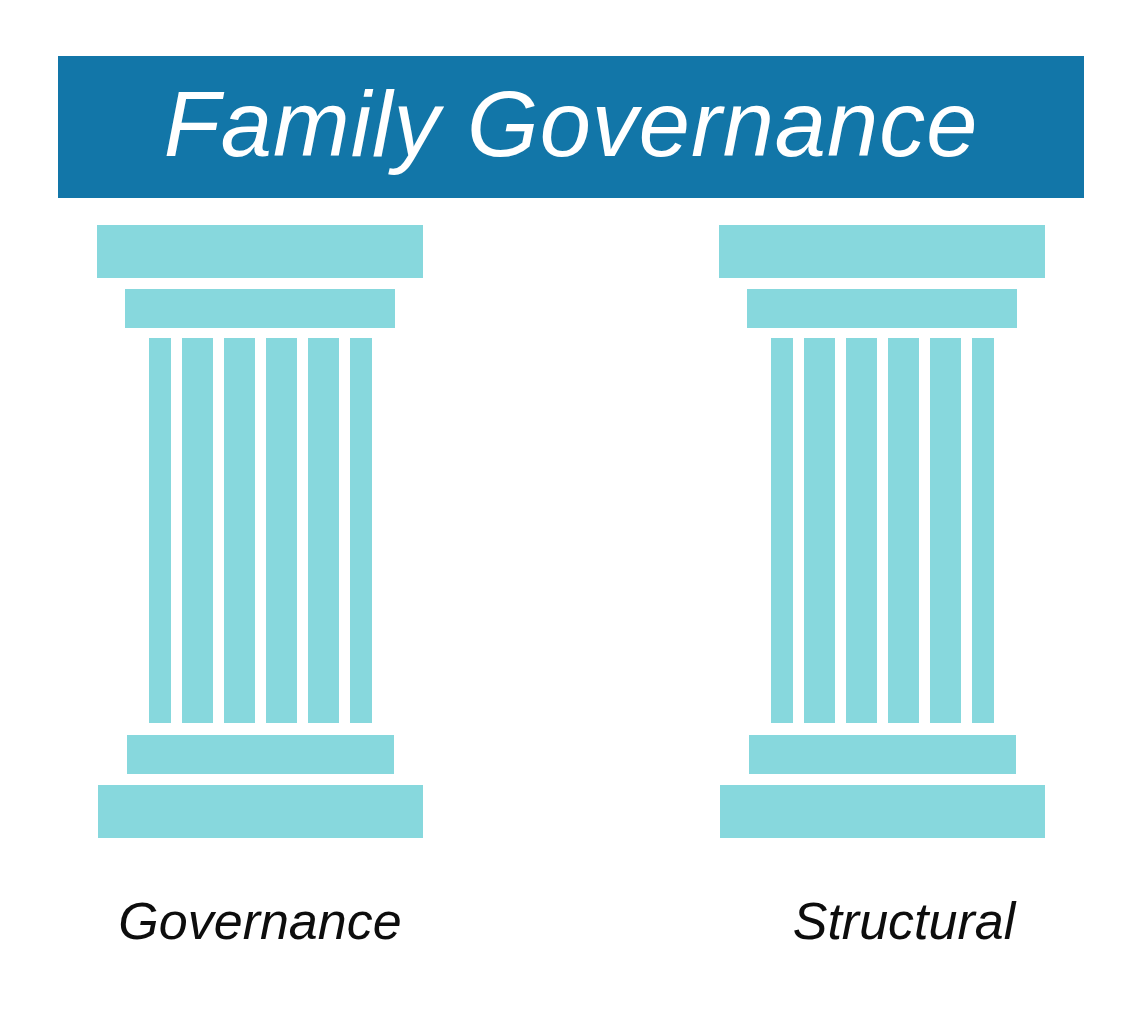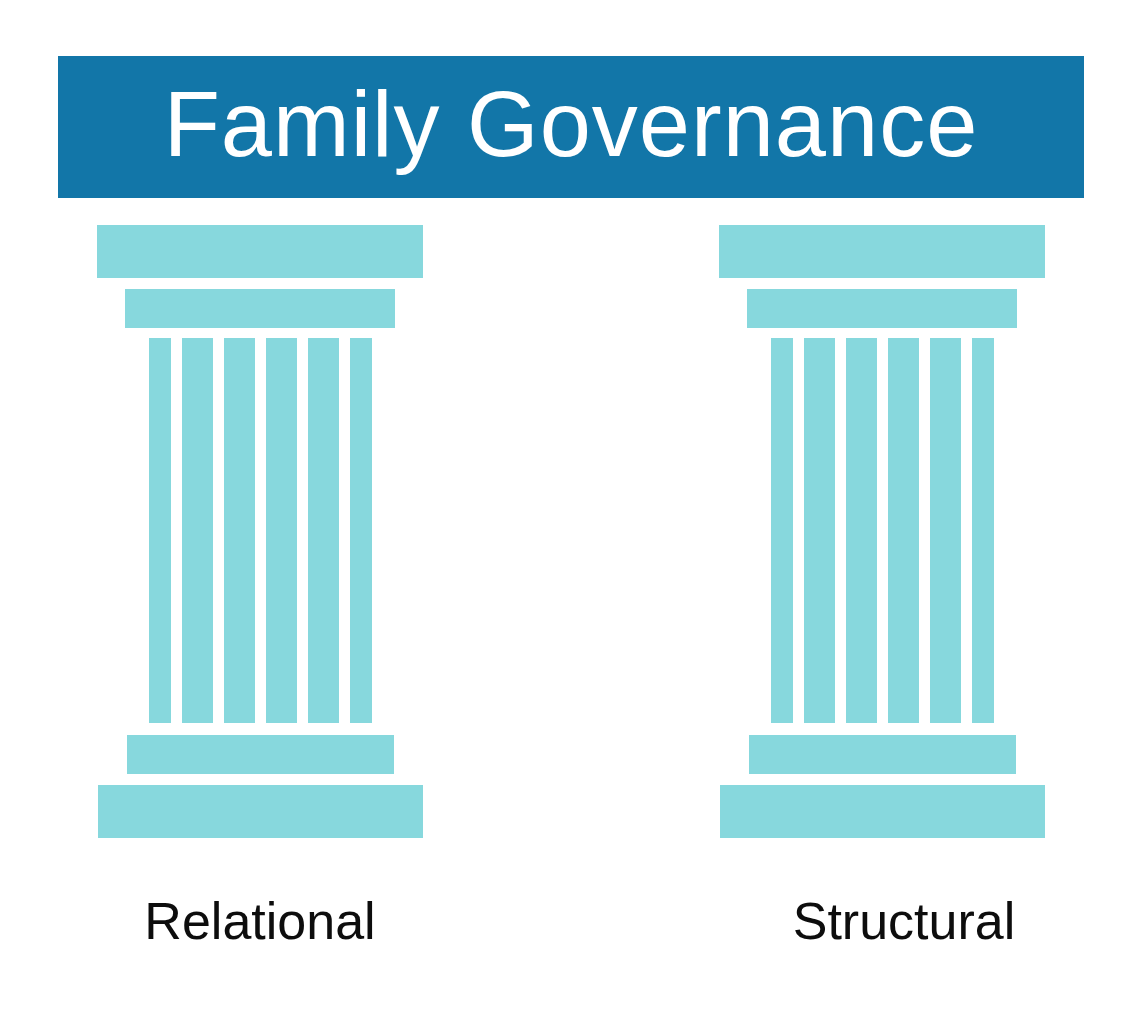--- a/index.html
+++ b/index.html
@@ -2,21 +2,21 @@
 <html style="--banner-bg: #1276a8; --banner-text: #ffffff; --pillar-fill: #87d8dd; --label-text: #0d0d0d; --background: #ffffff;"><head>
 <meta charset="utf-8">
 <style>
   :root {
     --banner-bg: #1276a8;
     --banner-text: #ffffff;
     --pillar-fill: #87d8dd;
     --label-text: #0d0d0d;
     --background: #ffffff;
   }
-  * { margin: 0; padding: 0; box-sizing: border-box; }
+  * { margin: 0; padding: 0; box-sizing: border-box; font-style: italic; }
   html, body { background: var(--background); }
   body { font-family: "Liberation Sans", sans-serif; }
 
   .canvas {
     position: relative;
     width: 1134px;
     height: 1015px;
     background: var(--background);
     overflow: hidden;
   }
@@ -135,17 +135,17 @@
       <div class="flute"></div>
       <div class="flute"></div>
       <div class="flute"></div>
       <div class="flute"></div>
       <div class="flute edge"></div>
     </div>
     <div class="pillar-basecapital"></div>
     <div class="pillar-base"></div>
   </div>
 
-  <div class="pillar-label label-structural">Relational</div>
+  <div class="pillar-label label-structural">Governance</div>
 
   <div class="pillar-label label-relational">Structural</div>
 
 </div>
 
 </body></html>

